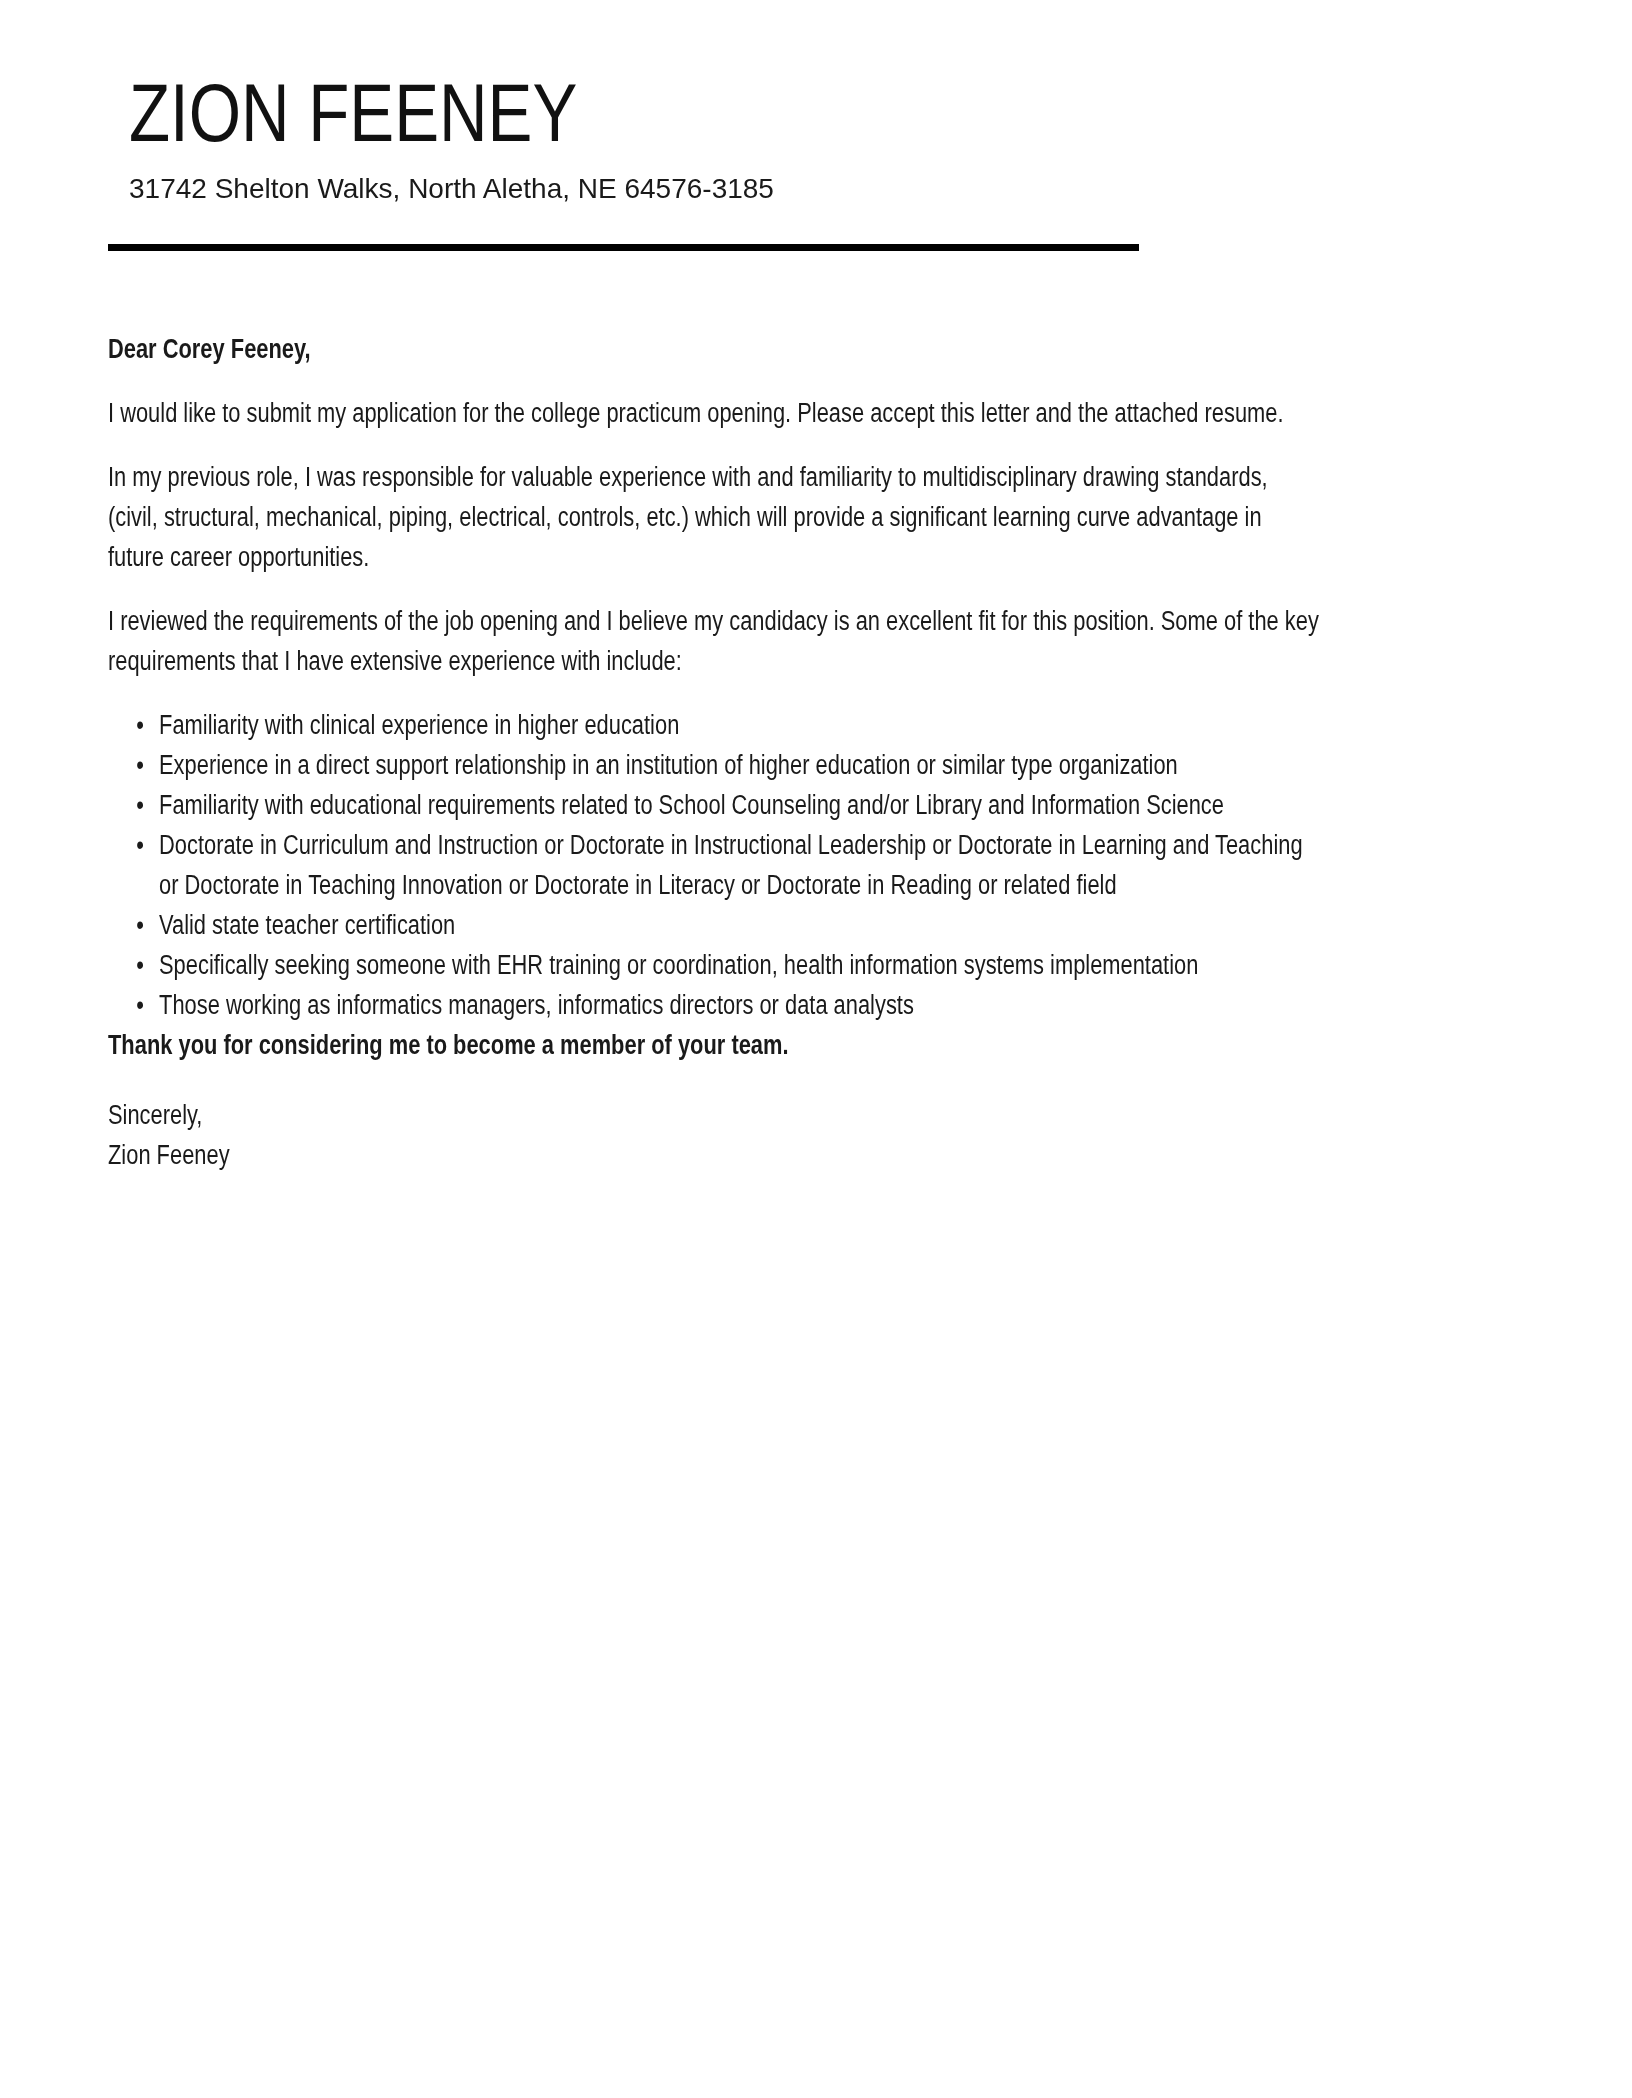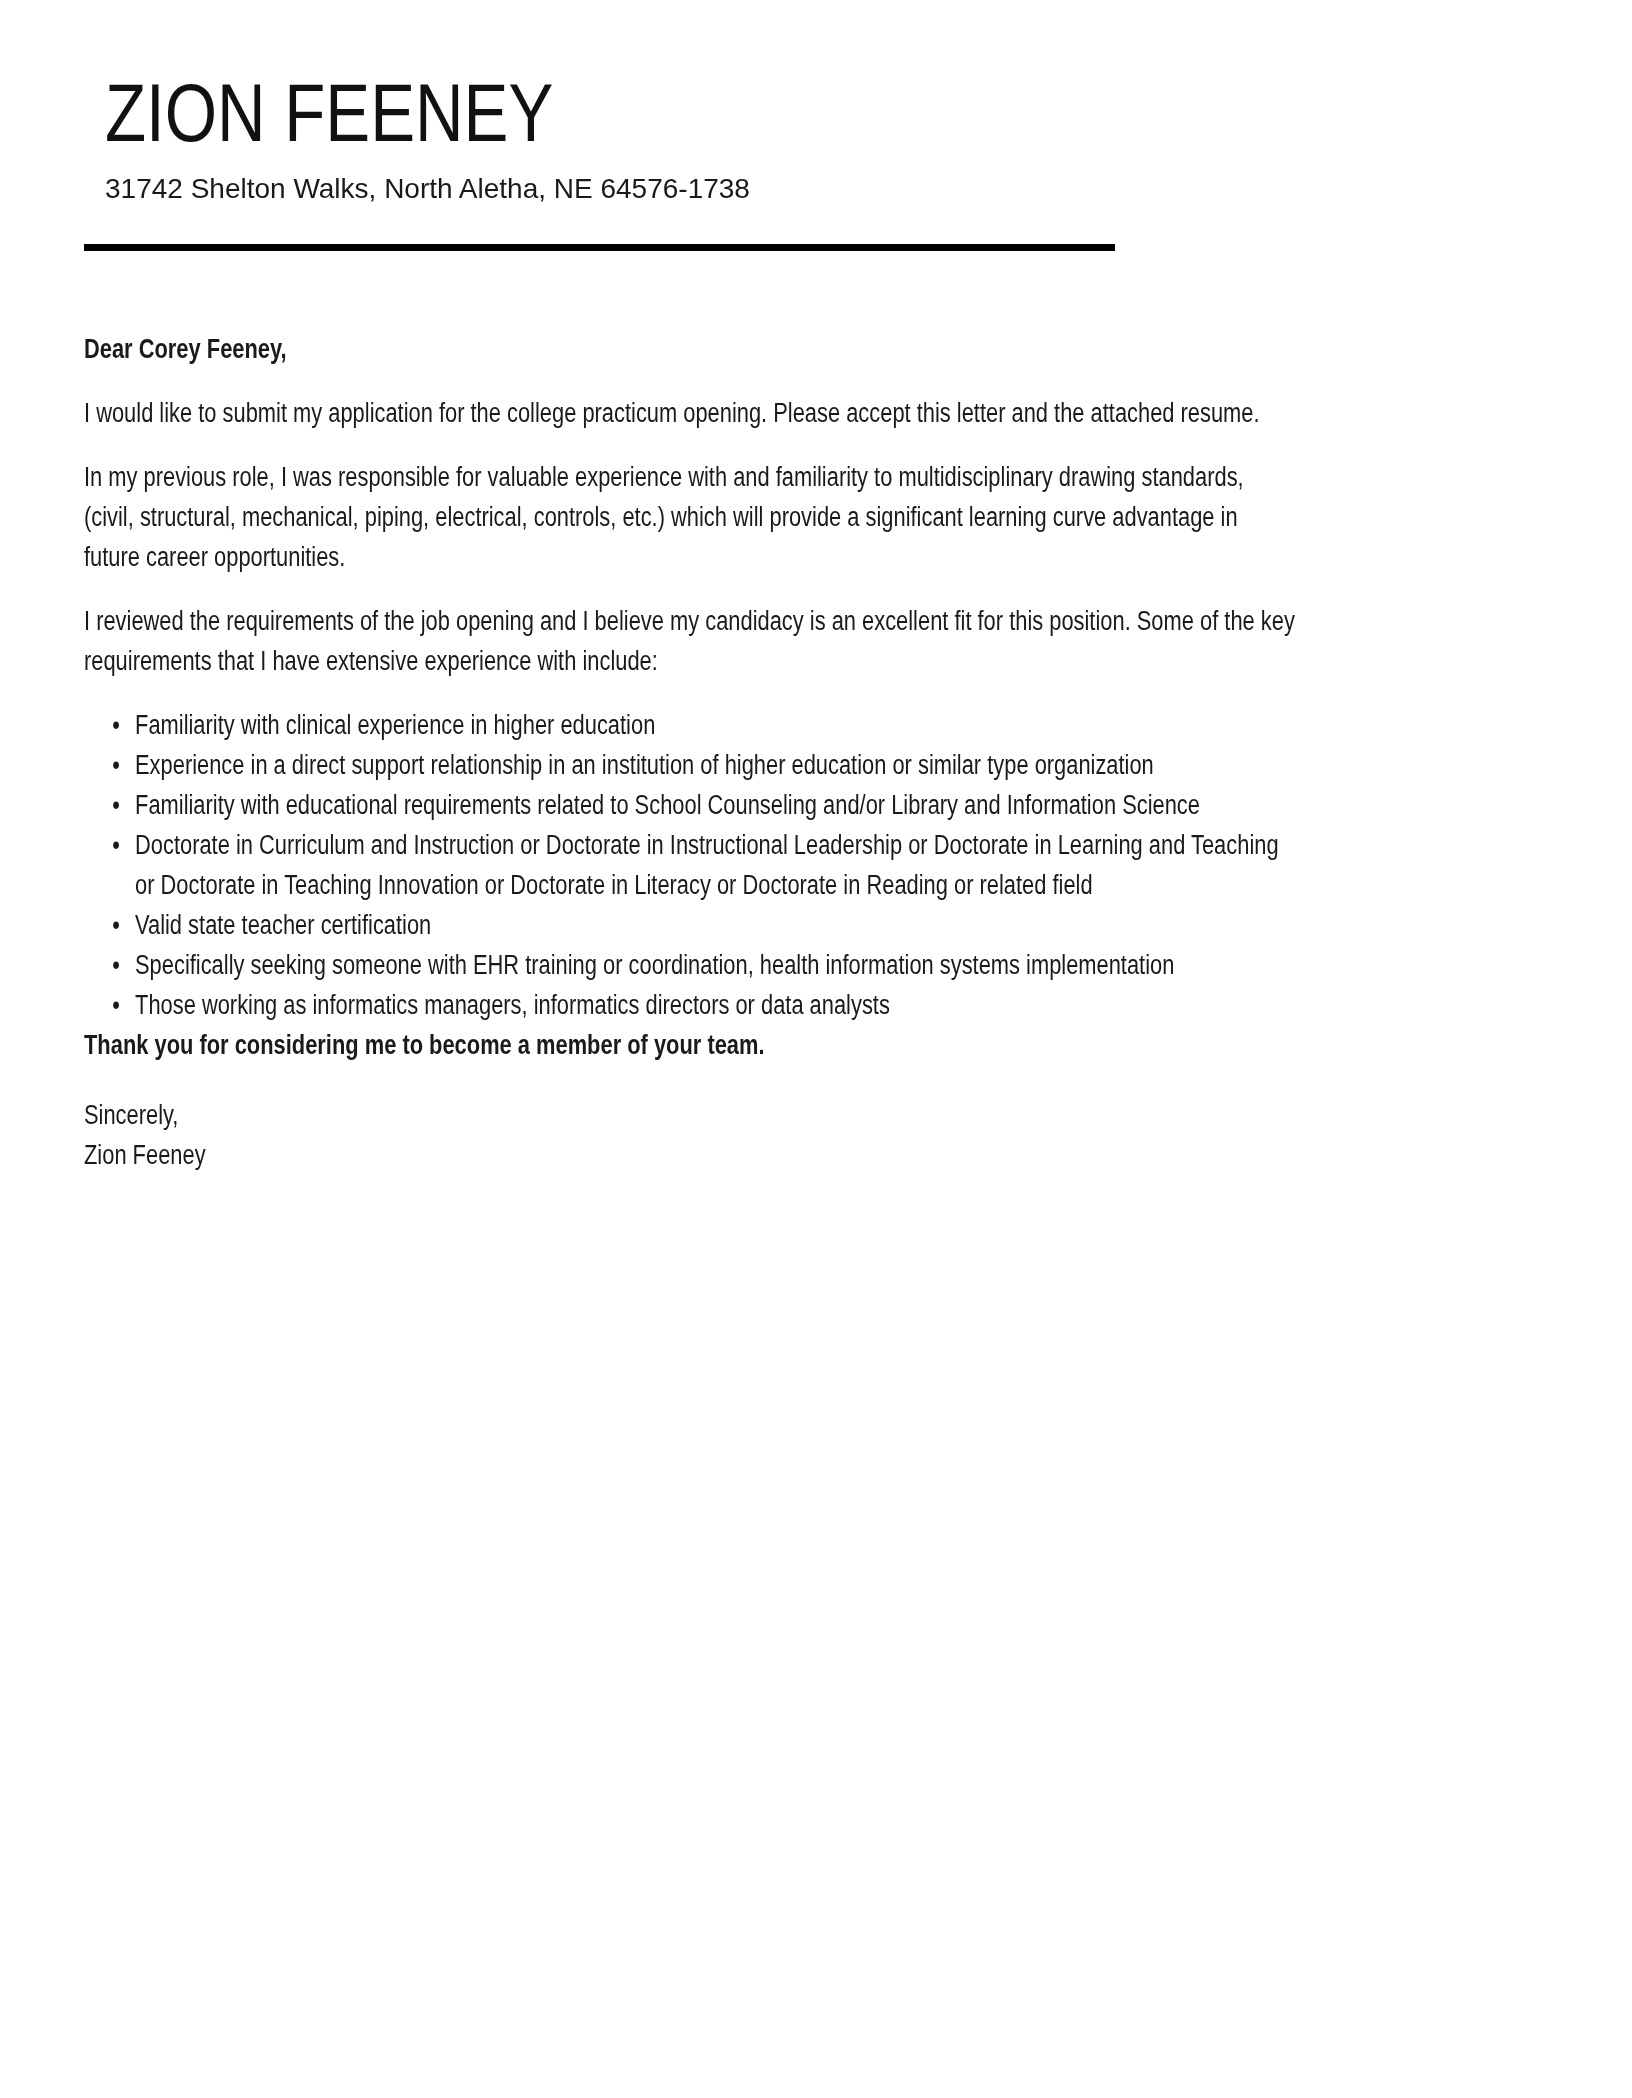--- a/index.html
+++ b/index.html
@@ -9,21 +9,21 @@
   }
   .page {
     position: relative;
     width: 1632px;
     height: 2098px;
     background: #ffffff;
     overflow: hidden;
     font-family: "Liberation Sans", sans-serif;
     color: #1a1a1a;
     box-sizing: border-box;
-    padding: 68px 0 0 84px;
+    padding: 68px 0 0 108px;
   }
   .letter-header {
     margin-left: 21px;
   }
   .sender-name {
     margin: 0;
     font-size: 82px;
     line-height: 90px;
     font-weight: 400;
     color: #111111;
@@ -87,21 +87,21 @@
     line-height: 40px;
   }
 </style>
 </head>
 <body>
 
 <div class="page">
 
   <div class="letter-header">
     <h1 class="sender-name">ZION FEENEY</h1>
-    <div class="sender-address">31742 Shelton Walks, North Aletha, NE 64576-1738</div>
+    <div class="sender-address">31742 Shelton Walks, North Aletha, NE 64576-3185</div>
   </div>
 
   <div class="header-divider"></div>
 
   <div class="letter-body">
 
     <p class="salutation">Dear Corey Feeney,</p>
 
     <p class="para">I would like to submit my application for the college practicum opening. Please accept this letter and the attached resume.</p>
 

